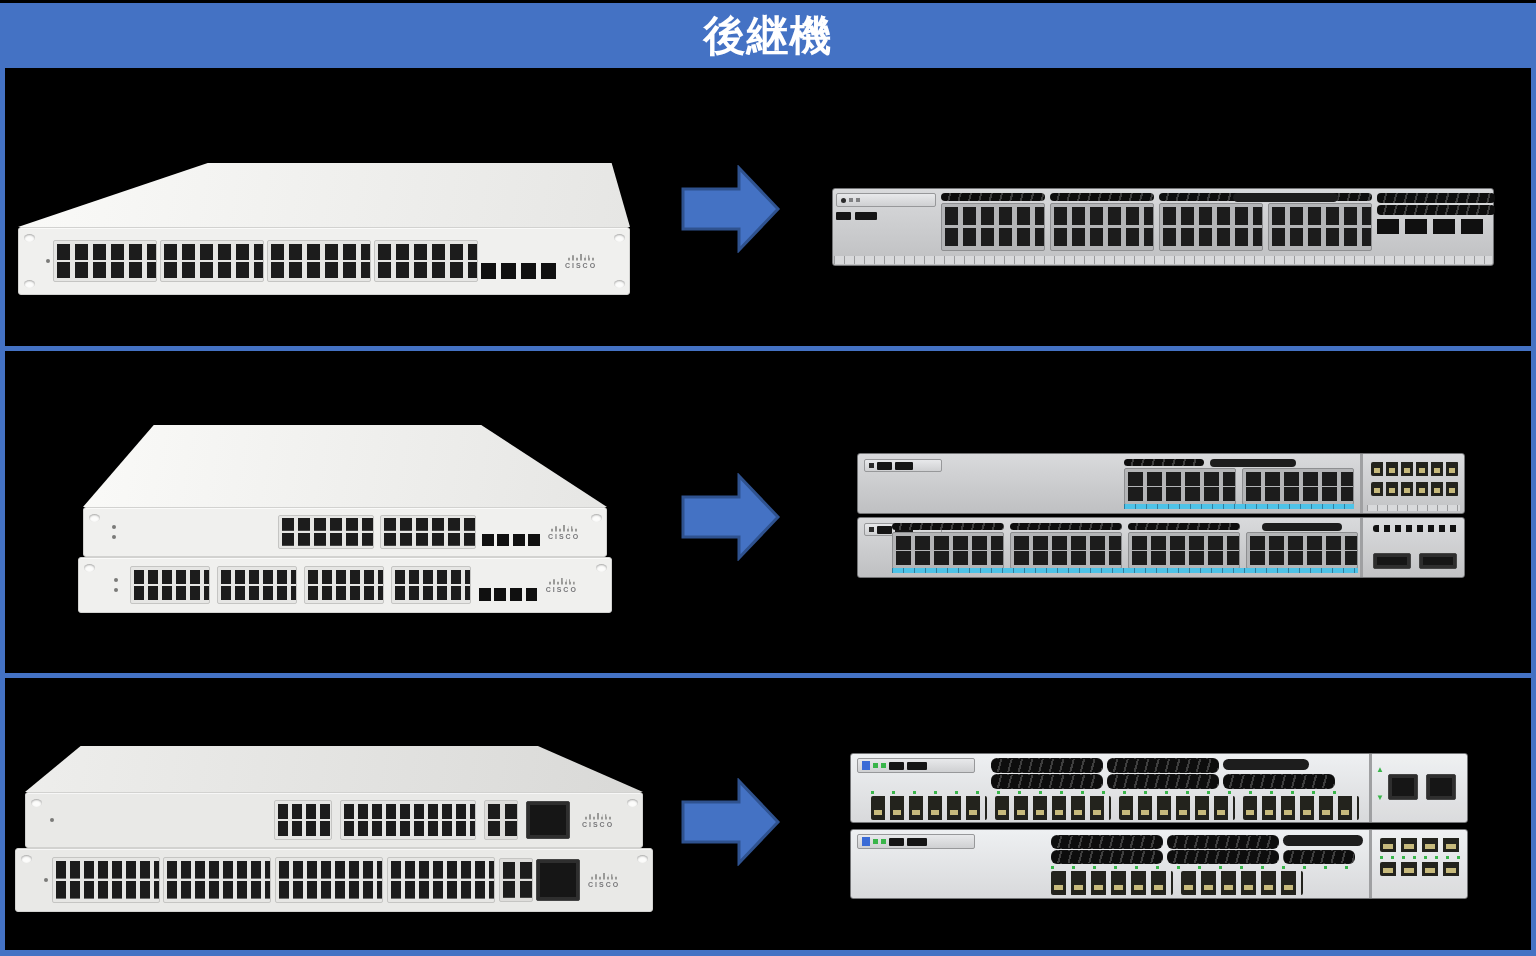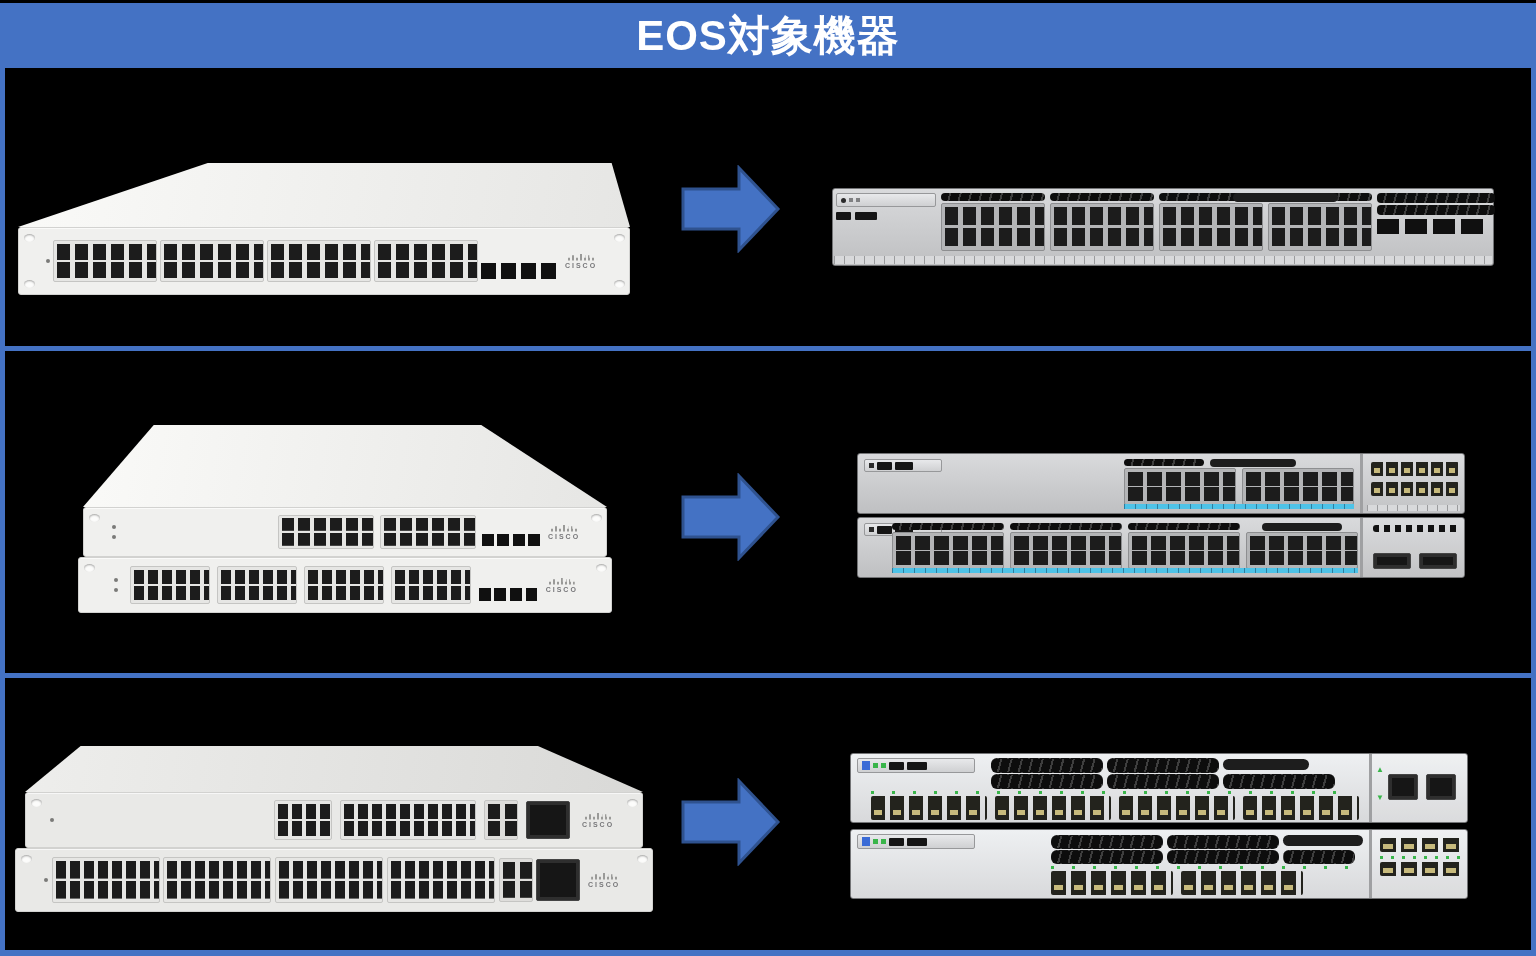--- a/index.html
+++ b/index.html
@@ -103,21 +103,21 @@
   .ctext{font-weight:bold;font-size:7px;letter-spacing:2px;color:#77777a;}
 </style>
 </head>
 <body>
 
 <div class="canvas">
   <div class="topstrip"></div>
 
   <div class="hdr">
     <div class="hhalf">
-      <span class="htitle">EOS対象機器</span>
+      <span class="htitle">後継機</span>
     </div>
   </div>
 
   <div class="frame">
 
     <div class="row r1">
 
       <div class="dev" style="left:13px;top:95px;width:612px;height:132px;">
         <div class="roof" style="height:64px;clip-path:polygon(0 100%,31% 0,97% 0,100% 100%);"></div>
         <div class="mface" style="height:68px;">

